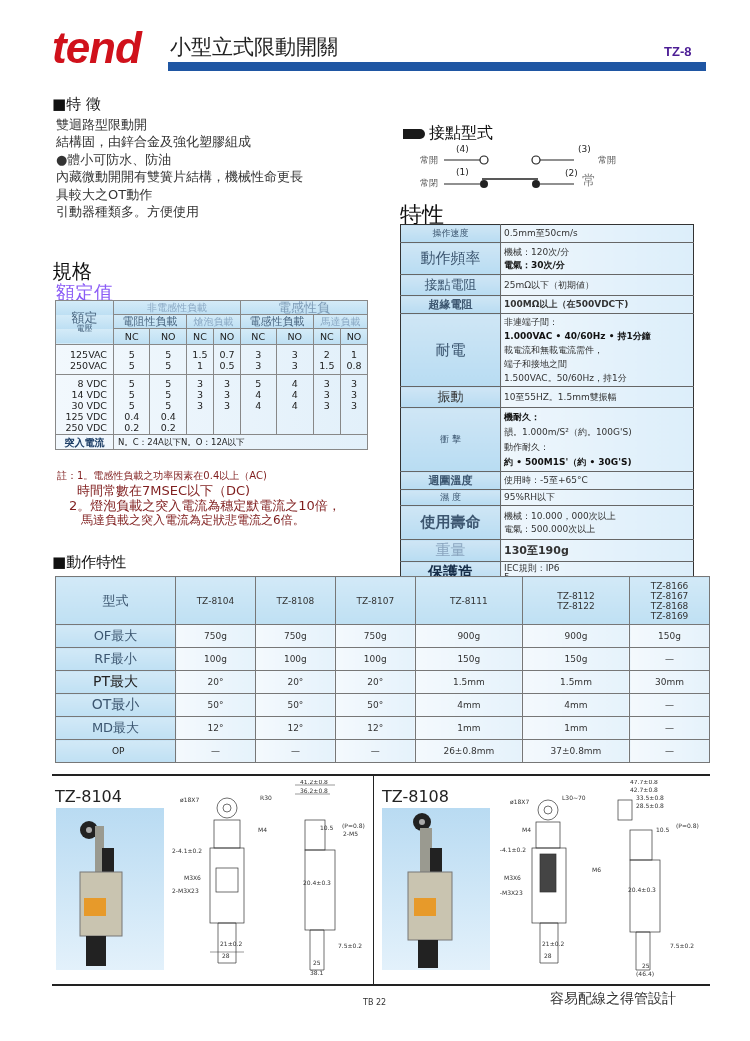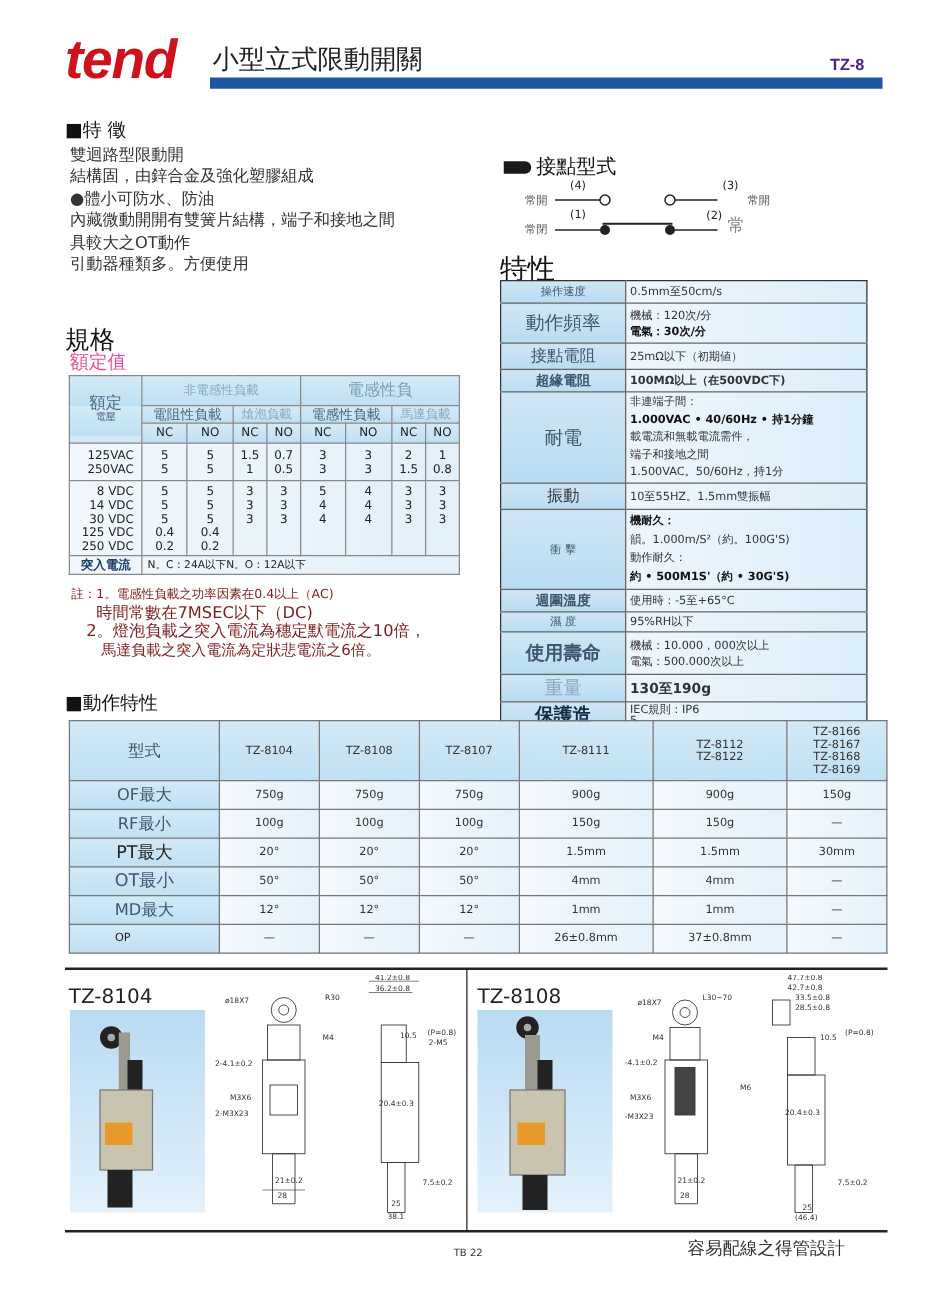--- a/index.html
+++ b/index.html
@@ -24,21 +24,21 @@
   .char { left: 400px; top: 224px; width: 294px; border: 1.5px solid #333; border-collapse: collapse; font-size: 9px; }
   .char td { border-bottom: 1px solid #666; vertical-align: middle; padding: 1px 3px; }
   .char td.k { width: 100px; background: linear-gradient(#cfe6f5, #b8dcf2); text-align: center; color: #3c5670; border-right: 1px solid #666; }
   .char td.v { background: linear-gradient(90deg, #eef6fc, #dceefa); color: #333; }
   .k-big { font-size: 15px; color: #5b7288; }
   .k-bold { font-weight: bold; color: #1d3e66; font-size: 11px; }
   .k-xbold { font-weight: bold; color: #1d3e66; font-size: 15px; }
   .v-bold { font-weight: bold; color: #111; }
   
   .rate-h1 { left: 52px; top: 258px; font-size: 20px; color: #111; }
-  .rate-h2 { left: 56px; top: 280px; font-size: 15px; color: #ec4899; }
+  .rate-h2 { left: 56px; top: 280px; font-size: 19px; color: #8b5cf6; }
   .rating { left: 55px; top: 300px; width: 313px; border: 1.5px solid #333; border-collapse: collapse; font-size: 9.5px; text-align: center; }
   .rating td { border: 1px solid #888; padding: 0 1px; line-height: 11px; }
   .rating .hd { background: linear-gradient(#d4ebf8, #bddff3); color: #4a6680; }
   .rating .body { background: linear-gradient(90deg,#f2f8fd,#e2f0fa); color: #222; }
   .rating .vol { text-align: right; padding-right: 6px; }
   .inrush { text-align: left !important; }
   .notes { left: 57px; top: 468px; font-size: 12px; color: #7f1d1d; line-height: 15px; }
   .action-h { left: 52px; top: 553px; font-size: 15px; color: #111; }
   
   .act { left: 55px; top: 576px; width: 655px; border: 1.5px solid #333; border-collapse: collapse; font-size: 9px; text-align: center; }
@@ -62,21 +62,21 @@
 <div class="abs brand">tend</div>
 <div class="abs title">小型立式限動開關</div>
 <div class="abs bluebar"></div>
 <div class="abs model-code">TZ-8</div>
 
 <div class="abs feat">
   <div class="sec-h" style="margin-left:-4px;margin-bottom:2px;">■特 徵</div>
   <div>雙迴路型限動開</div>
   <div>結構固，由鋅合金及強化塑膠組成</div>
   <div>●體小可防水、防油</div>
-  <div>內藏微動開開有雙簧片結構，端子和接地之間</div>
+  <div>內藏微動開開有雙簧片結構，機械性命更長</div>
   <div>具較大之OT動作</div>
   <div>引動器種類多。方便使用</div>
 </div>
 
 <div class="abs contact-h">接點型式</div>
 <div class="abs cdiag">
   <span class="abs c-lbl" style="left:0;top:8px">常開</span>
   <span class="abs c-num" style="left:36px;top:-2px">(4)</span>
   <span class="abs c-num" style="left:158px;top:-2px">(3)</span>
   <span class="abs c-lbl" style="left:178px;top:8px">常開</span>
@@ -168,21 +168,21 @@
           <div>5</div>
         </td>
       </tr>
 </tbody>
   </table>
 
 <div class="abs rate-h1">規格</div>
 <div class="abs rate-h2">額定值</div>
 <table class="abs rating">
   <tbody>
-      <tr class="hd" style="height:24px">
+      <tr class="hd" style="height:14px">
     <td rowspan="3" style="width:58px">
           <div style="font-size:13px">額定</div>
           <div style="font-size:8px">電壓</div>
         </td>
     <td colspan="4" style="font-size:10px;color:#8aa8c3">非電感性負載</td>
     <td colspan="4" style="font-size:13px;color:#7d9bb6">電感性負</td>
   </tr>
   <tr class="hd" style="height:14px">
     <td colspan="2" style="font-size:11px">電阻性負載</td>
     <td colspan="2" style="font-size:10px;color:#8aa8c3">熗泡負載</td>
@@ -323,21 +323,21 @@
   <tr>
     <td class="rk">MD最大</td>
     <td class="rv">12°</td>
     <td class="rv">12°</td>
     <td class="rv">12°</td>
     <td class="rv">1mm</td>
     <td class="rv">1mm</td>
     <td class="rv">—</td>
   </tr>
   <tr>
-    <td class="rk" style="font-size:9px;text-align:left;padding-left:36px;color:#222">OP</td>
+    <td class="rk" style="font-size:9px;text-align:left;padding-left:56px;color:#222">OP</td>
     <td class="rv">—</td>
     <td class="rv">—</td>
     <td class="rv">—</td>
     <td class="rv">26±0.8mm</td>
     <td class="rv">37±0.8mm</td>
     <td class="rv">—</td>
   </tr>
 </tbody>
   </table>
 

